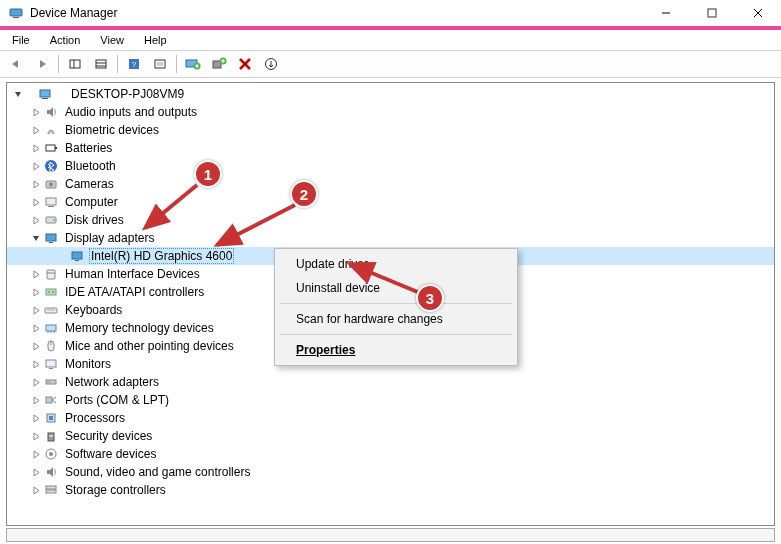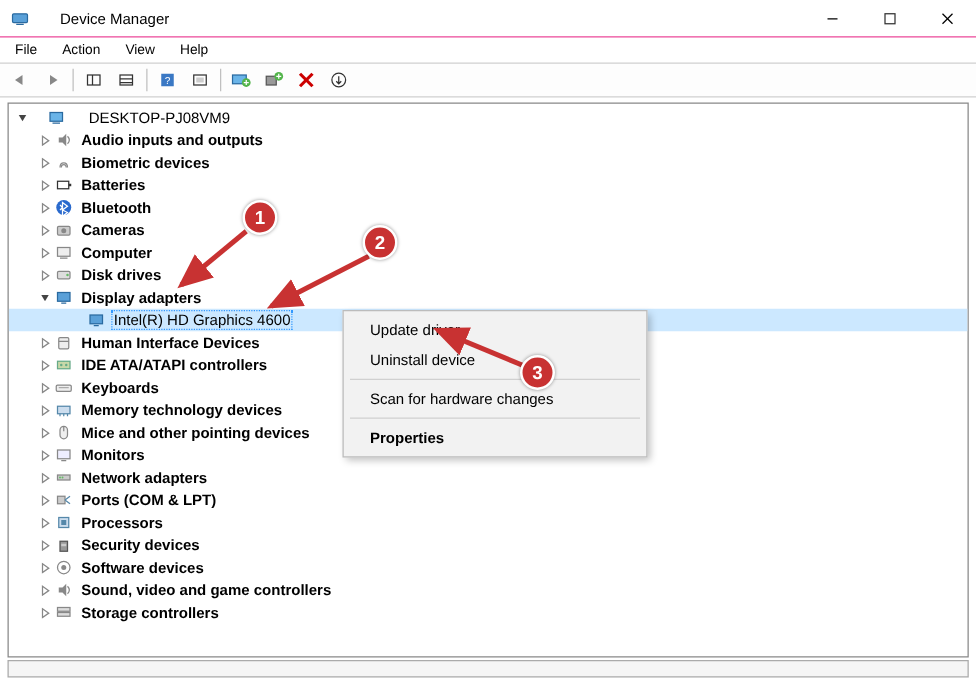--- a/index.html
+++ b/index.html
@@ -12,22 +12,21 @@
     width: 781px;
     height: 544px;
     overflow: hidden;
     position: relative;
   }
   .titlebar {
     height: 30px;
     display: flex;
     align-items: center;
     padding: 0 0 0 8px;
-    border-bottom: 1px solid #ec4899;
-    gap: 18px;
+    border-bottom: 4px solid #ec4899;
   }
   .titlebar .title-icon { width:16px; height:16px; margin-right:6px; display:flex; align-items:center; justify-content:center;}
   .titlebar .title { flex:1; font-size:12px; }
   .win-controls { display:flex; height:30px; }
   .win-btn { width:46px; height:30px; display:flex; align-items:center; justify-content:center; cursor:default;}
 
   .menubar {
     height: 20px;
     display:flex;
     align-items:center;
@@ -91,38 +90,38 @@
     cursor:default;
   }
   .expander.empty { visibility:hidden; }
   .node-icon {
     width:16px; height:16px;
     display:flex; align-items:center; justify-content:center;
     margin-right:4px;
   }
   .label { padding: 0 2px; }
   .indent-0 { padding-left: 4px; gap: 12px; }
-  .indent-1 { padding-left: 22px; font-weight: bold; }
+  .indent-1 { padding-left: 22px; }
   .indent-2 { padding-left: 48px; }
 
   .context-menu {
     position:absolute;
     left: 246px; top: 248px;
     width: 244px;
     background:#f2f2f2;
     border:1px solid #bcbcbc;
     box-shadow: 3px 3px 6px rgba(0,0,0,0.25);
     padding: 3px;
     font-size:12px;
     z-index: 50;
     margin-left: 28px;
   }
   .ctx-item { padding: 5px 18px; cursor:default; }
   .ctx-sep { height:1px; background:#d0d0d0; margin:3px 2px; }
-  .ctx-item.bold { font-weight:bold; }
+  .ctx-item.bold { font-weight:bold;text-decoration:underline; }
 
   
   .badge {
     position:absolute;
     width:28px; height:28px;
     border-radius:50%;
     background:#c83232;
     color:#fff;
     display:flex; align-items:center; justify-content:center;
     font-weight:bold;

